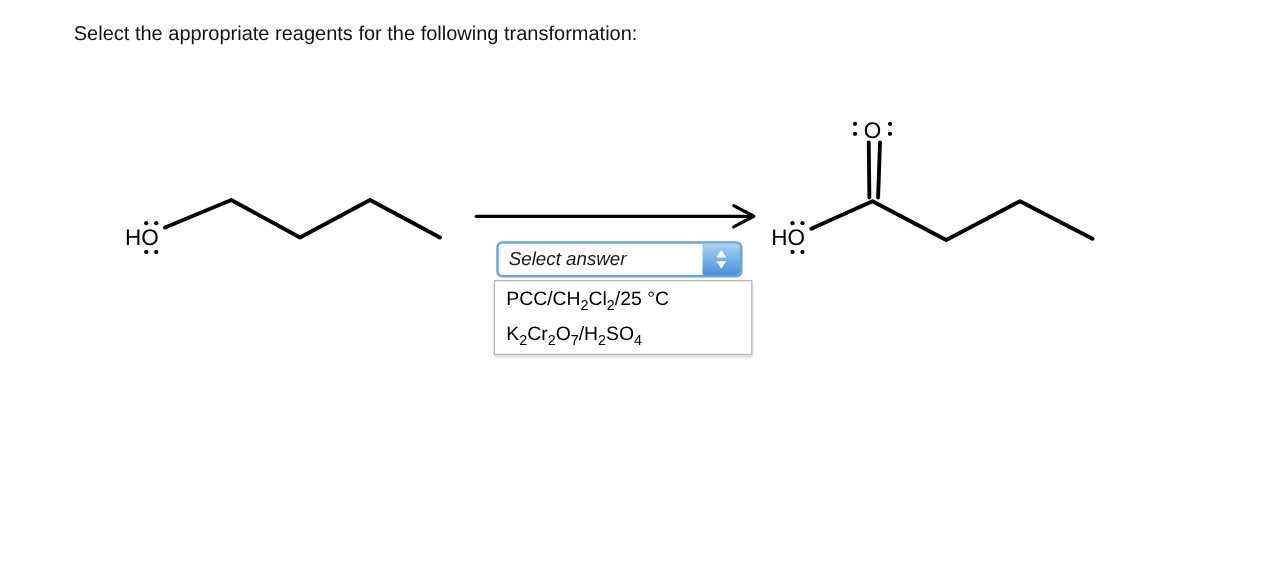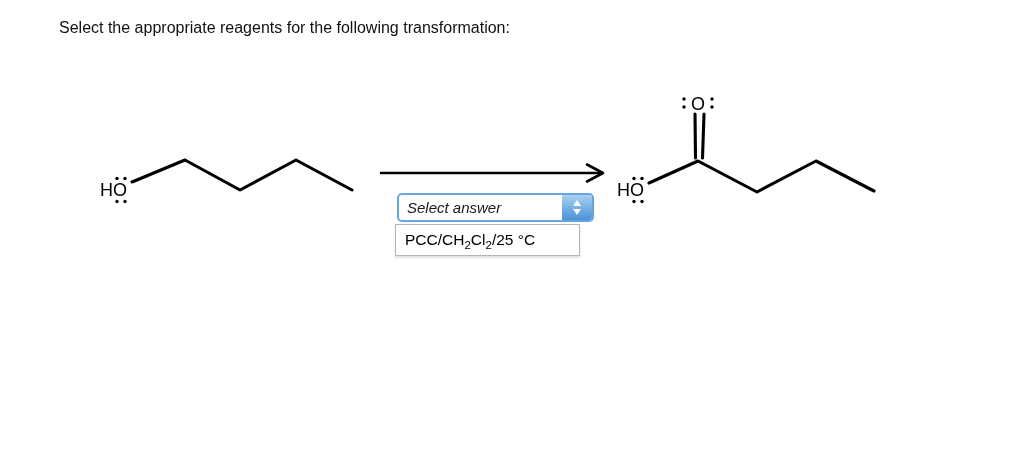--- a/index.html
+++ b/index.html
@@ -92,21 +92,21 @@
   .tri-down {
     width: 0; height: 0;
     border-left: 4.5px solid transparent;
     border-right: 4.5px solid transparent;
     border-top: 6px solid #fff;
   }
   .options {
     position: absolute;
     left: 395px;
     top: 224px;
-    width: 185px;
+    width: 207px;
     background: #fff;
     border: 1px solid var(--options-border, #b5b5b5);
     padding: 1px 0;
     box-shadow: 0 2px 2px rgba(0,0,0,0.12);
   }
   .option {
     height: 28px;
     line-height: 28px;
     padding-left: 9px;
     font-size: 15.5px;
@@ -170,15 +170,16 @@
   <div class="select-box">
     <span class="select-text">Select answer</span>
     <div class="stepper">
       <div class="tri-up"></div>
       <div class="tri-down"></div>
     </div>
   </div>
 
   <div class="options" id="options-list">
       <div class="option"><span>PCC/CH</span><sub>2</sub><span>Cl</span><sub>2</sub><span>/25 °C</span></div>
+      <div class="option"><span>K</span><sub>2</sub><span>Cr</span><sub>2</sub><span>O</span><sub>7</sub><span>/H</span><sub>2</sub><span>SO</span><sub>4</sub></div>
     </div>
 
 </div>
 
 </body></html>

